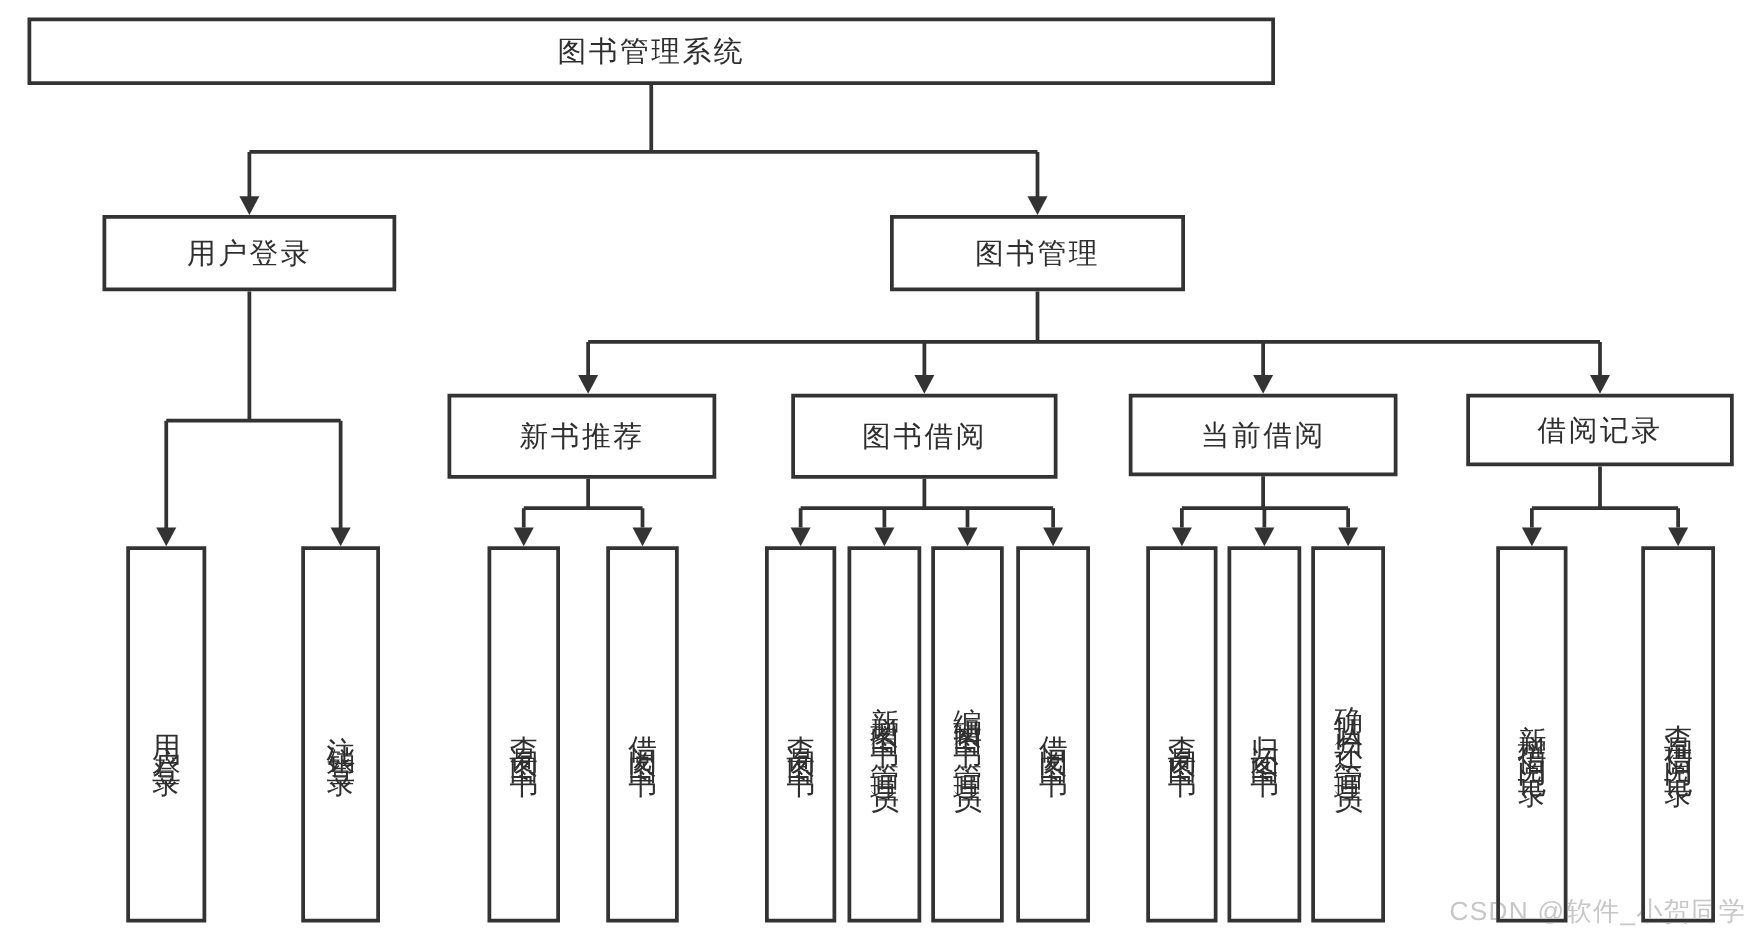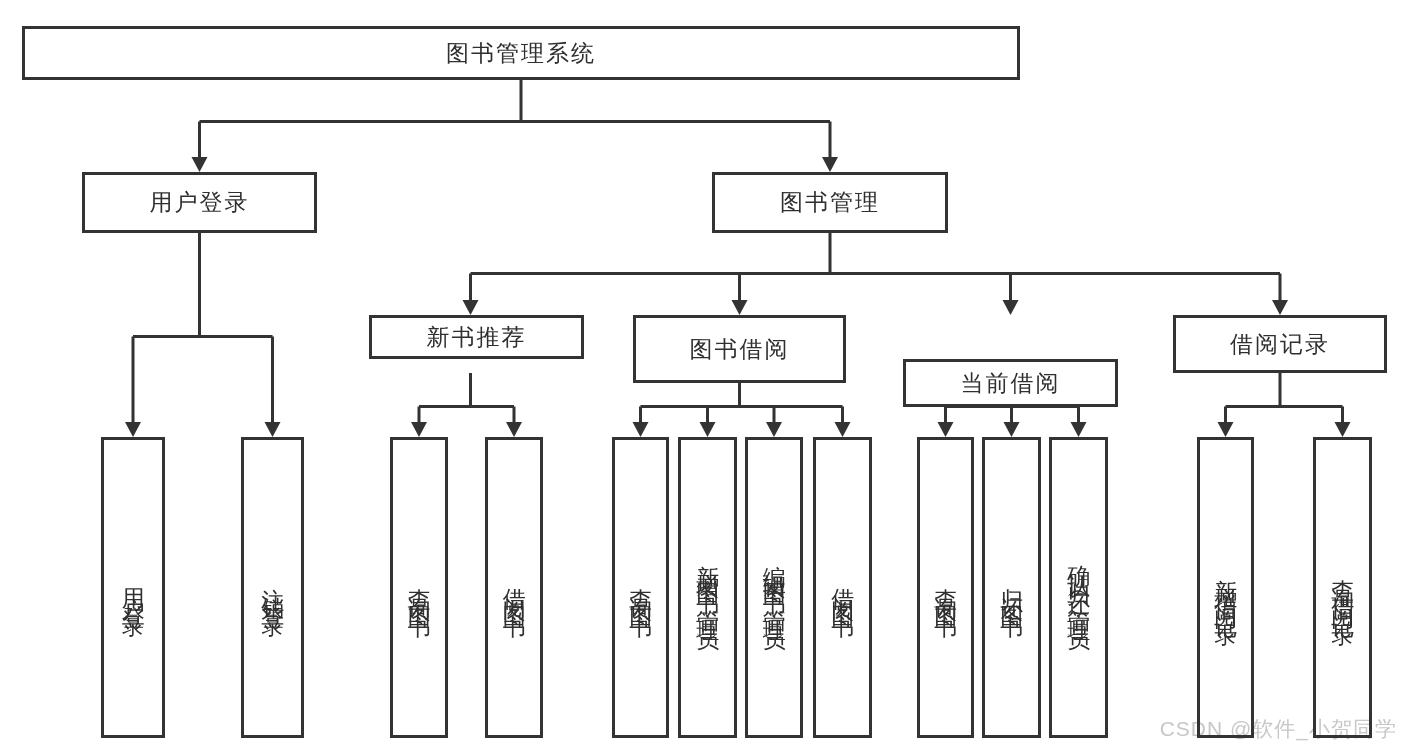--- a/index.html
+++ b/index.html
@@ -83,38 +83,38 @@
     <path d="M1010.5,373 V406.5 M945.5,406.5 H1078.5 M945.5,406.5 V422 M1011.5,406.5 V422 M1078.5,406.5 V422"></path>
     <polygon points="945.5,437 937.5,422 953.5,422"></polygon>
     <polygon points="1011.5,437 1003.5,422 1019.5,422"></polygon>
     <polygon points="1078.5,437 1070.5,422 1086.5,422"></polygon>
 
     <path d="M1280,373 V406.5 M1225.5,406.5 H1342.5 M1225.5,406.5 V422 M1342.5,406.5 V422"></path>
     <polygon points="1225.5,437 1217.5,422 1233.5,422"></polygon>
     <polygon points="1342.5,437 1334.5,422 1350.5,422"></polygon>
   </svg>
 
-  <div class="hbox" style="left:22px;top:14px;width:998px;height:54px;margin-top:12px;">
+  <div class="hbox" style="left:22px;top:14px;width:998px;height:54px;">
     <span>图书管理系统</span>
   </div>
 
   <div class="hbox" style="left:82px;top:172px;width:235px;height:61px;">
     <span>用户登录</span>
   </div>
   <div class="hbox" style="left:712px;top:172px;width:236px;height:61px;">
     <span>图书管理</span>
   </div>
 
-  <div class="hbox" style="left:369px;top:315px;width:215px;height:44px;">
+  <div class="hbox" style="left:358px;top:315px;width:215px;height:68px;">
     <span>新书推荐</span>
   </div>
   <div class="hbox" style="left:633px;top:315px;width:213px;height:68px;">
     <span>图书借阅</span>
   </div>
-  <div class="hbox" style="left:903px;top:315px;width:215px;height:48px;margin-top:44px;">
+  <div class="hbox" style="left:903px;top:315px;width:215px;height:66px;">
     <span>当前借阅</span>
   </div>
   <div class="hbox" style="left:1173px;top:315px;width:214px;height:58px;">
     <span>借阅记录</span>
   </div>
 
   <div class="vbox" style="left:101px;top:437px;width:64px;height:301px;">
     <span>用户登录</span>
   </div>
   <div class="vbox" style="left:241px;top:437px;width:63px;height:301px;">

